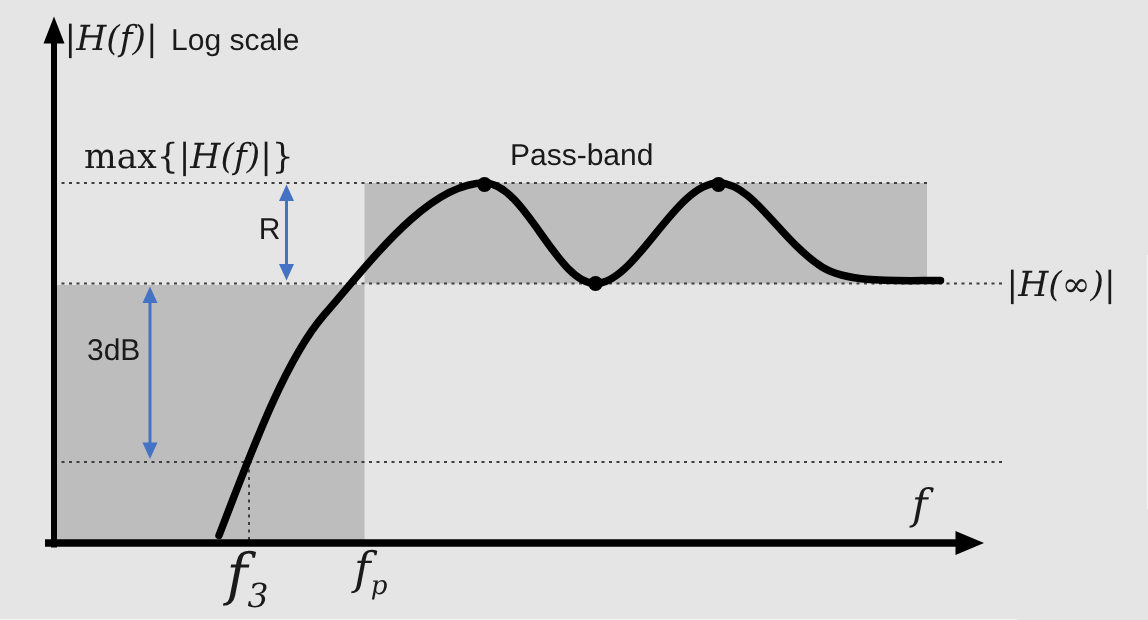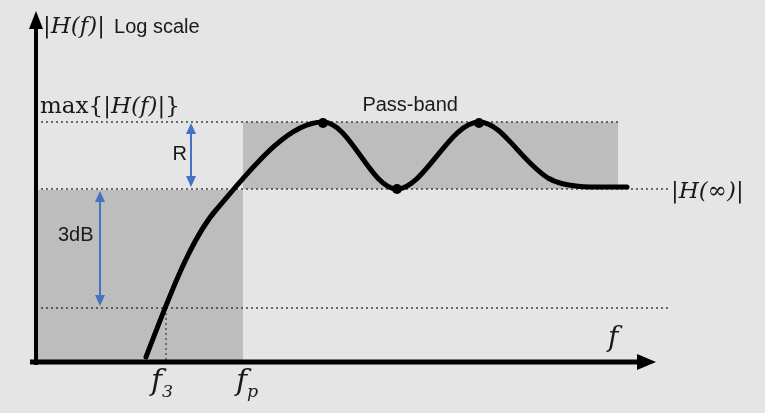--- a/index.html
+++ b/index.html
@@ -12,27 +12,27 @@
   .curve{stroke:#000;stroke-width:5;fill:none;stroke-linecap:round;}
   .dotpt{fill:#000;stroke:none;}
   .blue-line{stroke:#4472c4;stroke-width:2;fill:none;}
   .blue-head{fill:#4472c4;stroke:none;}
   .lab{position:absolute;white-space:nowrap;line-height:1.05;}
   .serif{font-family:"DejaVu Serif",serif;font-style:normal;}
   .math{font-family:"DejaVu Serif",serif;font-style:italic;}
   .sans{font-family:"Liberation Sans",sans-serif;font-style:normal;}
   #ylab{left:43px;top:13px;font-size:23px;}
   #ylab .sans{font-size:20px;margin-left:9px;}
-  #maxlab{left:40px;top:93px;font-size:23px;}
-  #passbandlab{left:340px;top:94px;width:118px;text-align:right;font-size:20px;}
+  #maxlab{left:56px;top:93px;font-size:23px;}
+  #passbandlab{left:340px;top:94px;width:118px;text-align:left;font-size:20px;}
   #rlab{left:165px;top:143px;width:22px;text-align:right;font-size:20px;}
   #dblab{left:58px;top:224px;font-size:20px;}
   #hinflab{left:671px;top:178px;font-size:23px;}
   #fxlab{left:608px;top:322px;font-size:28px;}
-  #f3lab{left:151px;top:364px;font-size:30px;}
+  #f3lab{left:151px;top:364px;font-size:38px;}
   #fplab{left:236px;top:364px;font-size:30px;}
   .subscr{font-size:0.58em;font-style:italic;}
   sub{line-height:0;}
 </style>
 </head>
 <body>
 
 <div id="canvas">
 
   <svg width="765" height="413" viewBox="0 0 765 413">

